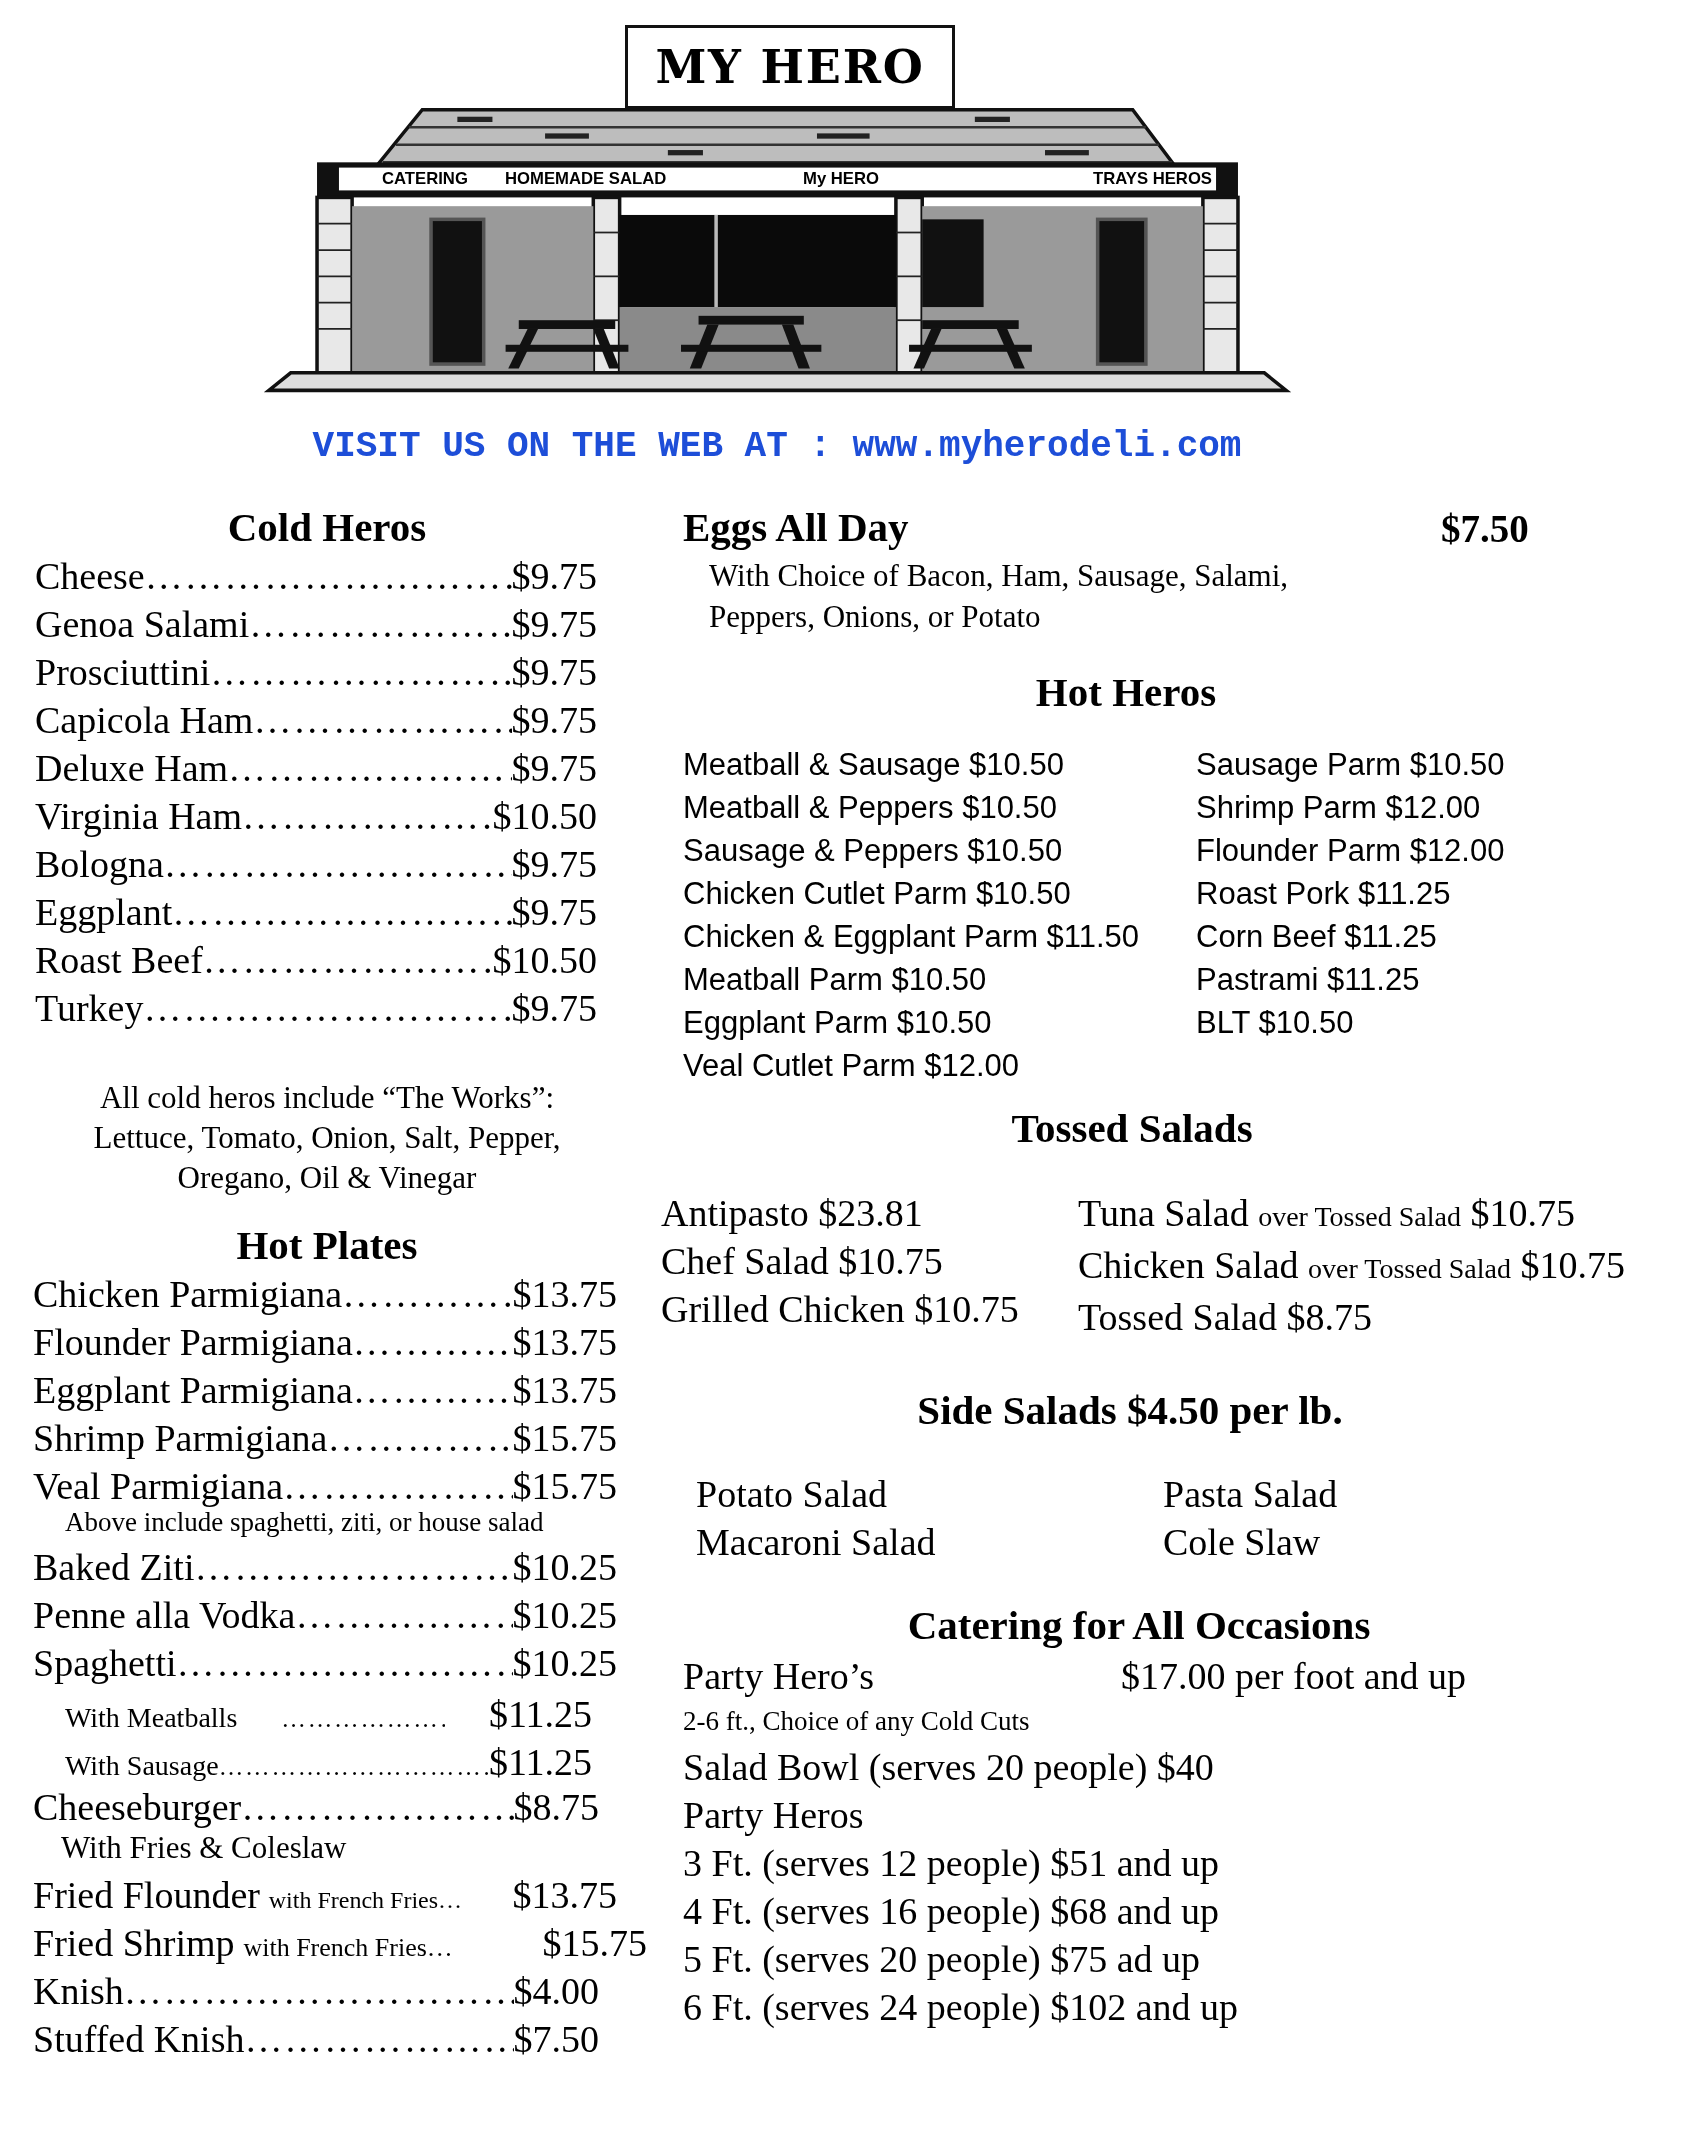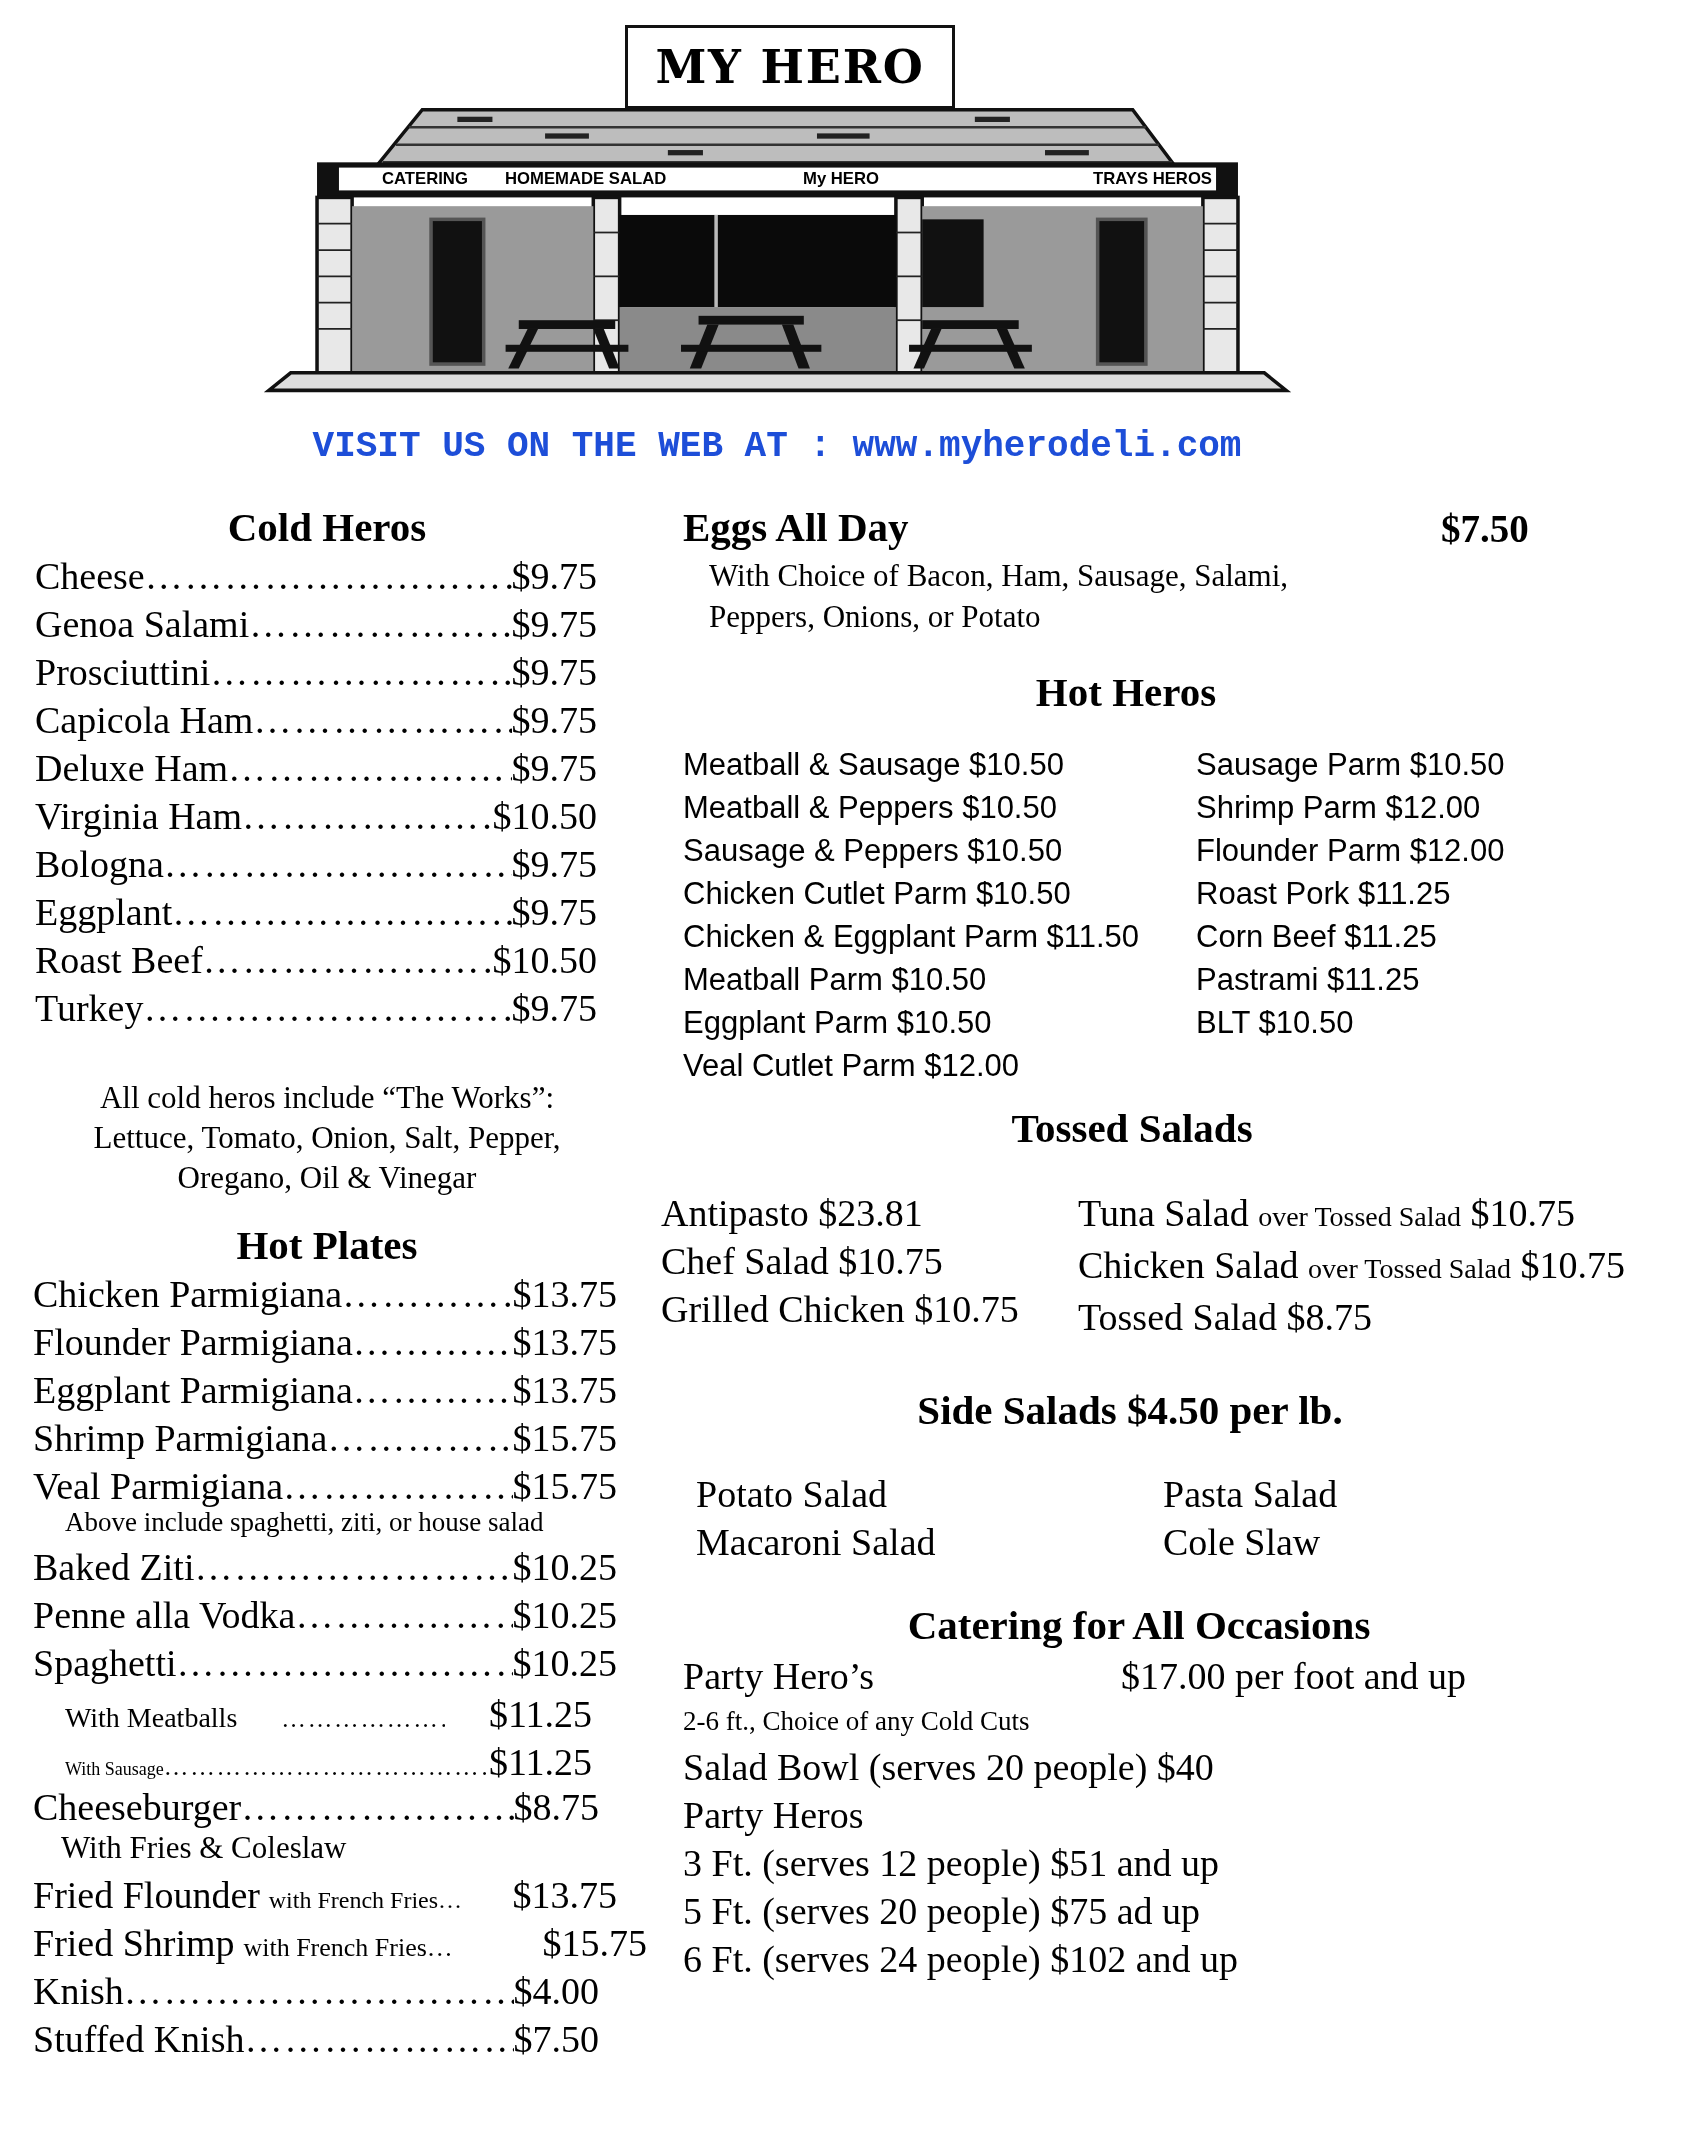--- a/index.html
+++ b/index.html
@@ -220,21 +220,21 @@
       <span>Spaghetti</span>
       <span class="dots">………………………………</span>
       <span>$10.25</span>
     </div>
   <div class="row" style="height:48px; padding-left:32px; width:527px;gap:44px;">
       <span style="font-size:28px">With Meatballs</span>
       <span class="dots" style="font-size:24.6px">………………………………………</span>
       <span style="font-size:38px">$11.25</span>
     </div>
   <div class="row" style="height:48px; padding-left:32px; width:527px;">
-      <span style="font-size:18px">With Sausage</span>
+      <span style="font-size:28px">With Sausage</span>
       <span class="dots" style="font-size:24.6px">………………………………………</span>
       <span style="font-size:38px">$11.25</span>
     </div>
   <div class="row item" style="height:42px; width:566px;">
       <span>Cheeseburger</span>
       <span class="dots">………………………………</span>
       <span>$8.75</span>
     </div>
   <div style="height:46px; padding-left:28px; font-size:31px;">With Fries &amp; Coleslaw</div>
   <div class="row item" style="height:48px">
@@ -317,16 +317,17 @@
 <div class="abs center h" style="left:1139px; top:1605px;">Catering for All Occasions</div>
 
 <div class="abs item" style="left:683px; top:1657px;">Party Hero’s</div>
 <div class="abs item" style="left:1121px; top:1657px;">$17.00 per foot and up</div>
 <div class="abs" style="left:683px; top:1706px; font-size:27px;">2-6 ft., Choice of any Cold Cuts</div>
 
 <div class="abs item" style="left:683px; top:1743px; line-height:48px;">
   <div>Salad Bowl (serves 20 people) $40</div>
   <div>Party Heros</div>
   <div>3 Ft. (serves 12 people) $51 and up</div>
+  <div>4 Ft. (serves 16 people) $68 and up</div>
   <div>5 Ft. (serves 20 people) $75 ad up</div>
   <div>6 Ft. (serves 24 people) $102 and up</div>
 </div>
 
 
 </body></html>

